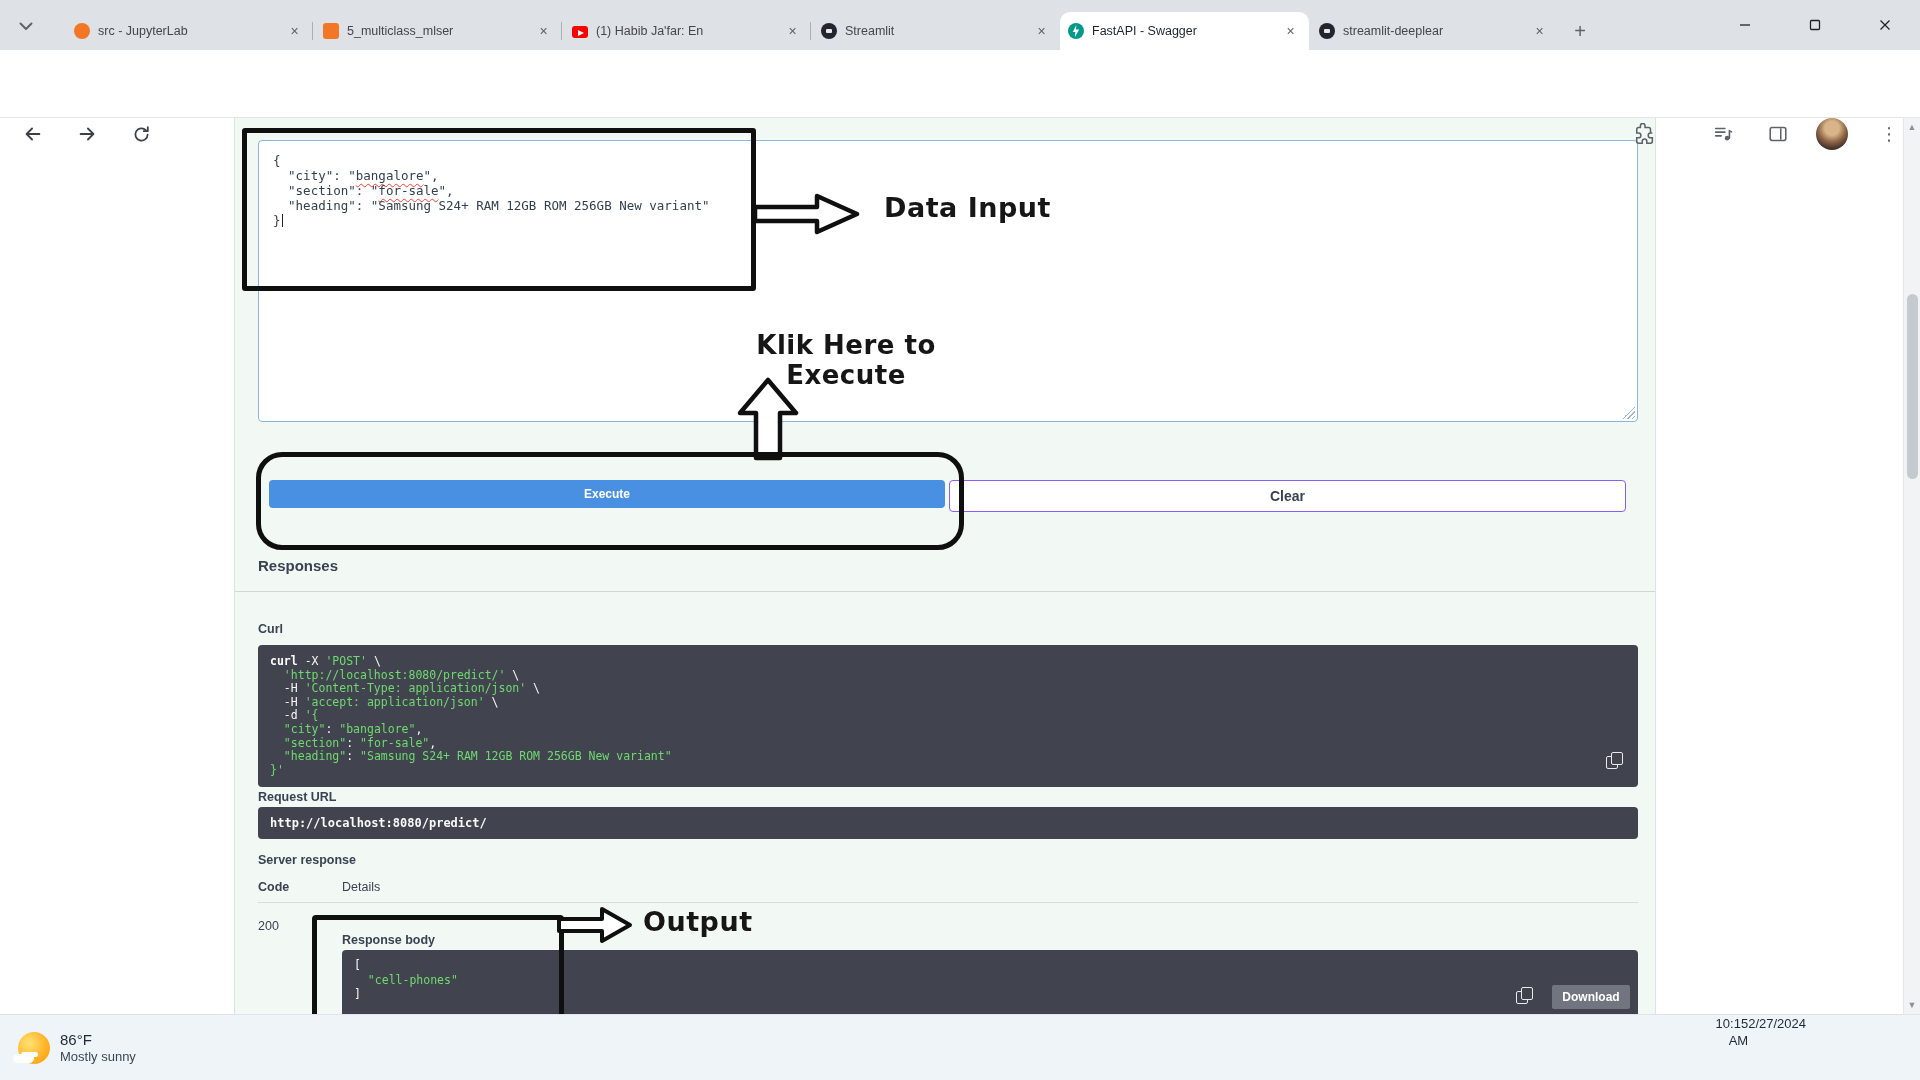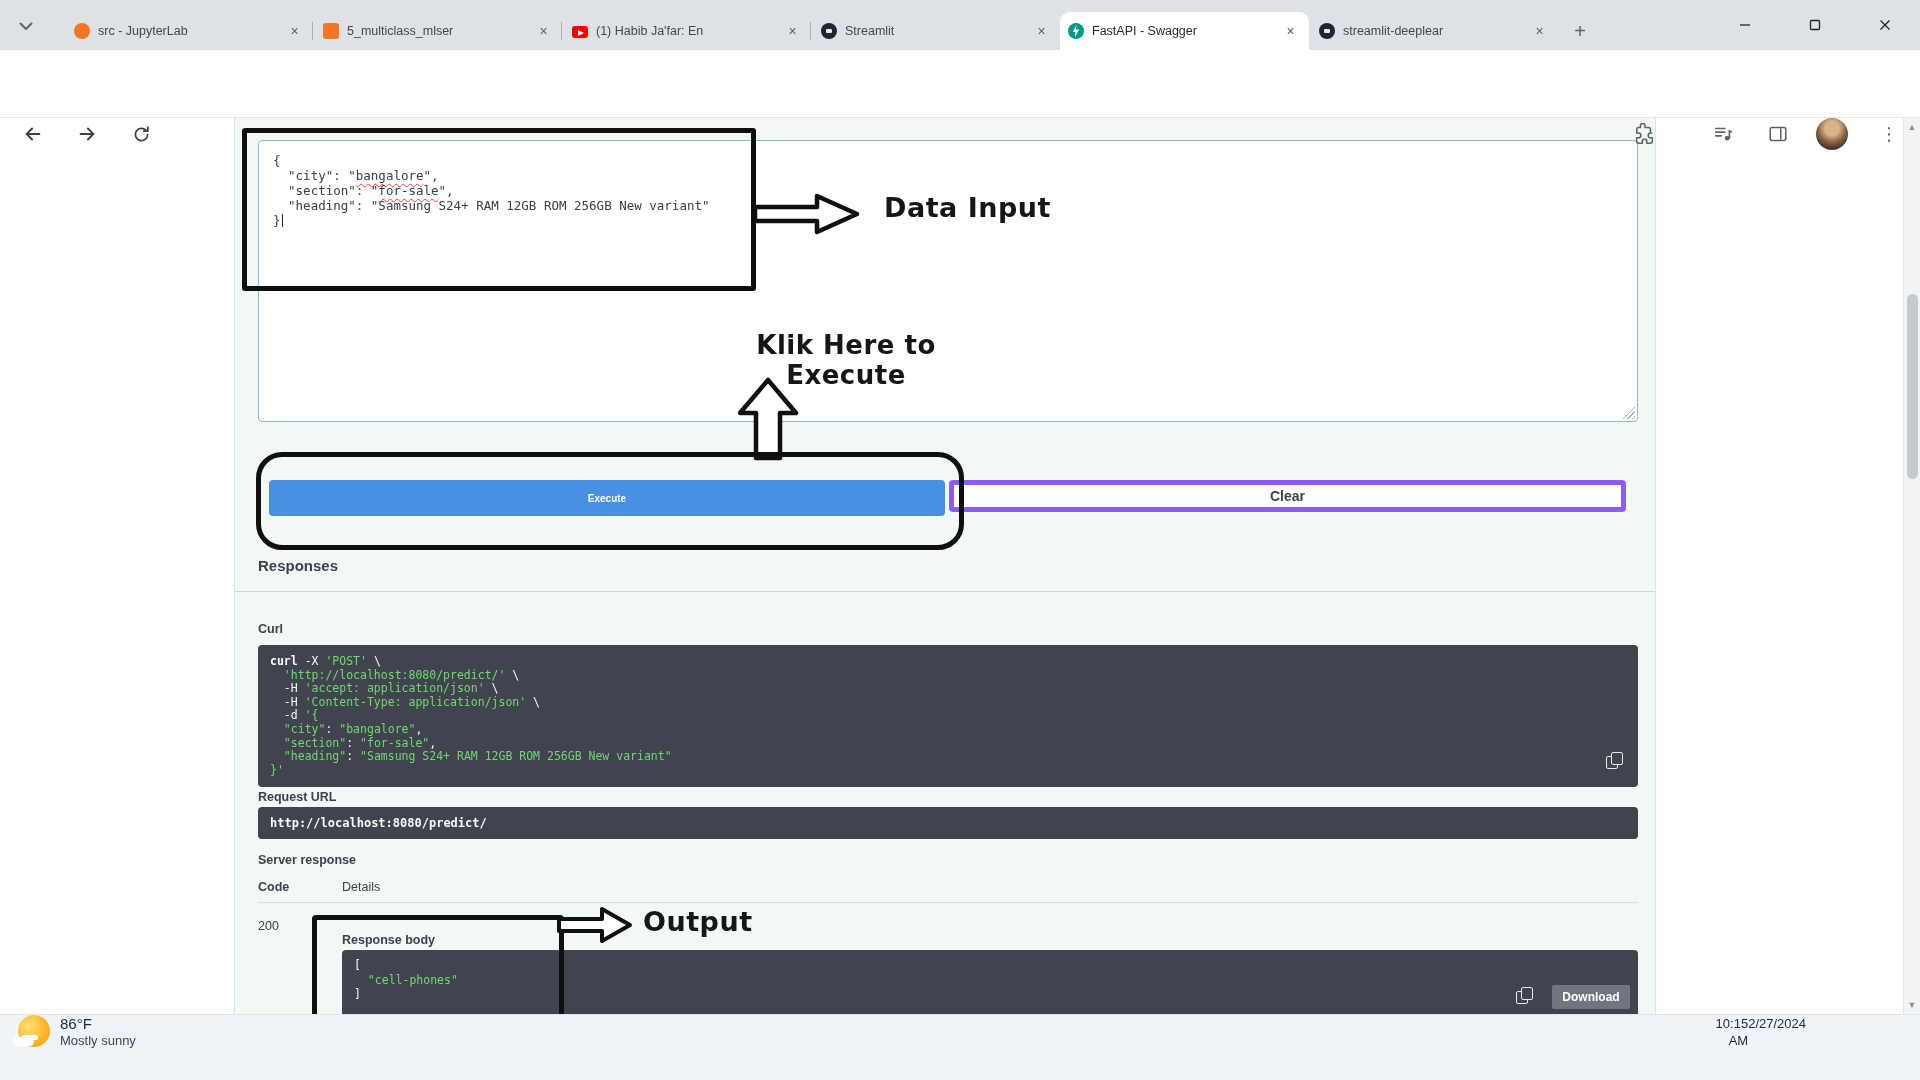--- a/index.html
+++ b/index.html
@@ -42,22 +42,22 @@
 
   
   .opblock{position:absolute;left:234px;top:118px;width:1422px;height:896px;background:#f2f9f5;border-left:1px solid #d8e6dd;border-right:1px solid #d8e6dd;box-sizing:border-box;}
   .req-textarea{position:absolute;left:258px;top:140px;width:1380px;height:282px;background:#fff;border:1px solid #8ab6dd;border-radius:4px;box-sizing:border-box;cursor:text;}
   .req-textarea .resize-handle{position:absolute;right:2px;bottom:2px;width:13px;height:13px;background:linear-gradient(135deg,transparent 0 50%,#9fb6c8 50% 56%,transparent 56% 68%,#9fb6c8 68% 74%,transparent 74% 86%,#9fb6c8 86% 92%,transparent 92%);}
   .body-code{padding:12px 14px;font-family:"DejaVu Sans Mono",monospace;font-size:12.5px;line-height:15px;color:#33414e;}
   .code-line{white-space:pre;}
   .tok-misspell{text-decoration-line:underline;text-decoration-style:wavy;text-decoration-color:#ff3b30;text-decoration-thickness:1px;text-underline-offset:3px;}
   .caret{display:inline-block;width:1.5px;height:13px;background:#222;vertical-align:-2px;margin-left:1px;}
 
-  .btn-execute{position:absolute;left:269px;top:480px;width:676px;height:36px;background:#4990e2;border:none;border-radius:4px;color:#fff;font-weight:bold;font-size:10px;cursor:pointer;font-family:"Liberation Sans",sans-serif;}
-  .btn-clear{position:absolute;left:949px;top:480px;width:677px;height:32px;background:#fff;border:5px solid #8b5cf6;border-radius:4px;color:#3b4151;font-weight:bold;font-size:14px;cursor:pointer;font-family:"Liberation Sans",sans-serif;box-sizing:border-box;}
+  .btn-execute{position:absolute;left:269px;top:480px;width:676px;height:28px;background:#4990e2;border:none;border-radius:4px;color:#fff;font-weight:bold;font-size:12px;cursor:pointer;font-family:"Liberation Sans",sans-serif;}
+  .btn-clear{position:absolute;left:949px;top:480px;width:677px;height:32px;background:#fff;border:1px solid #8b5cf6;border-radius:4px;color:#3b4151;font-weight:bold;font-size:14px;cursor:pointer;font-family:"Liberation Sans",sans-serif;box-sizing:border-box;}
 
   .sw-title{position:absolute;left:258px;top:557px;font-size:15px;font-weight:600;color:#3b4151;}
   .hr1{position:absolute;left:235px;top:591px;width:1420px;height:1px;background:#cdd9d2;}
   .sw-label{position:absolute;font-size:12.5px;font-weight:bold;color:#3b4151;}
   .sw-text{position:absolute;font-size:12.5px;color:#3b4151;}
 
   .codeblock{position:absolute;background:#41444e;border-radius:4px;font-family:"DejaVu Sans Mono",monospace;color:#f8f8f8;box-sizing:border-box;}
   .curl-block{left:258px;top:645px;width:1380px;height:142px;padding:10px 12px;}
   .curl-block .code-line{font-size:11.5px;line-height:13.6px;}
   .url-block{left:258px;top:807px;width:1380px;height:32px;padding:9px 12px;}
@@ -80,21 +80,21 @@
   .scroll-arrow{position:absolute;left:0;width:16px;text-align:center;font-size:9px;color:#8b919a;cursor:pointer;}
 
   
   .ann{z-index:10;}
   .ann-box{position:absolute;border:5px solid #0f0f0f;background:transparent;}
   .ann-label{position:absolute;font-family:"DejaVu Sans",sans-serif;font-weight:bold;color:#161616;letter-spacing:.5px;}
   .ann-arrow{position:absolute;}
 
   
   .taskbar{position:absolute;left:0;top:1014px;width:1920px;height:66px;background:#eff4f9;border-top:1px solid #dfe5ea;z-index:50;box-sizing:border-box;}
-  .weather{position:absolute;left:10px;top:0;height:66px;display:flex;align-items:flex-start;gap:10px;padding:0 8px;cursor:pointer;}
+  .weather{position:absolute;left:10px;top:0;height:66px;display:flex;align-items:center;gap:10px;padding:0 8px;cursor:pointer;}
   .sun{position:relative;width:32px;height:32px;border-radius:50%;background:radial-gradient(circle at 35% 35%,#ffe375,#ffb124 60%,#ff9b06);}
   .sun .cloud{position:absolute;left:-5px;bottom:1px;width:21px;height:9px;background:#fdfdfd;border-radius:8px;box-shadow:6px -4px 0 -2px #fdfdfd;}
   .weather .t1{font-size:15px;color:#1f2937;line-height:18px;}
   .weather .t2{font-size:13px;color:#3a4856;line-height:16px;}
   .clock{position:absolute;left:1694px;top:0;height:66px;width:112px;display:flex;flex-direction:row;justify-content:center;text-align:right;cursor:pointer;}
   .clock div{font-size:13px;color:#1f2937;line-height:17px;}
 </style>
 </head>
 <body>
 
@@ -215,22 +215,22 @@
   <button class="btn-execute">Execute</button>
   <button class="btn-clear">Clear</button>
 
   <div class="sw-title">Responses</div>
   <div class="hr1"></div>
 
   <div class="sw-label" style="left:258px;top:622px;">Curl</div>
   <div class="codeblock curl-block">
     <div class="code-line"><span class="tok-cmd">curl</span><span class="tok-plain"> -X </span><span class="tok-str">'POST'</span><span class="tok-plain"> \</span></div>
     <div class="code-line"><span class="tok-plain">  </span><span class="tok-str">'http://localhost:8080/predict/'</span><span class="tok-plain"> \</span></div>
+    <div class="code-line"><span class="tok-plain">  -H </span><span class="tok-str">'Content-Type: application/json'</span><span class="tok-plain"> \</span></div>
     <div class="code-line"><span class="tok-plain">  -H </span><span class="tok-str">'accept: application/json'</span><span class="tok-plain"> \</span></div>
-    <div class="code-line"><span class="tok-plain">  -H </span><span class="tok-str">'Content-Type: application/json'</span><span class="tok-plain"> \</span></div>
     <div class="code-line"><span class="tok-plain">  -d </span><span class="tok-str">'{</span></div>
     <div class="code-line"><span class="tok-plain">  </span><span class="tok-str">"city"</span><span class="tok-plain">: </span><span class="tok-str">"bangalore"</span><span class="tok-plain">,</span></div>
     <div class="code-line"><span class="tok-plain">  </span><span class="tok-str">"section"</span><span class="tok-plain">: </span><span class="tok-str">"for-sale"</span><span class="tok-plain">,</span></div>
     <div class="code-line"><span class="tok-plain">  </span><span class="tok-str">"heading"</span><span class="tok-plain">: </span><span class="tok-str">"Samsung S24+ RAM 12GB ROM 256GB New variant"</span></div>
     <div class="code-line"><span class="tok-str">}'</span></div>
   </div>
   <div class="copy-icon" style="left:1606px;top:752px;">
       <span class="back"></span>
       <span class="front"></span>
     </div>

